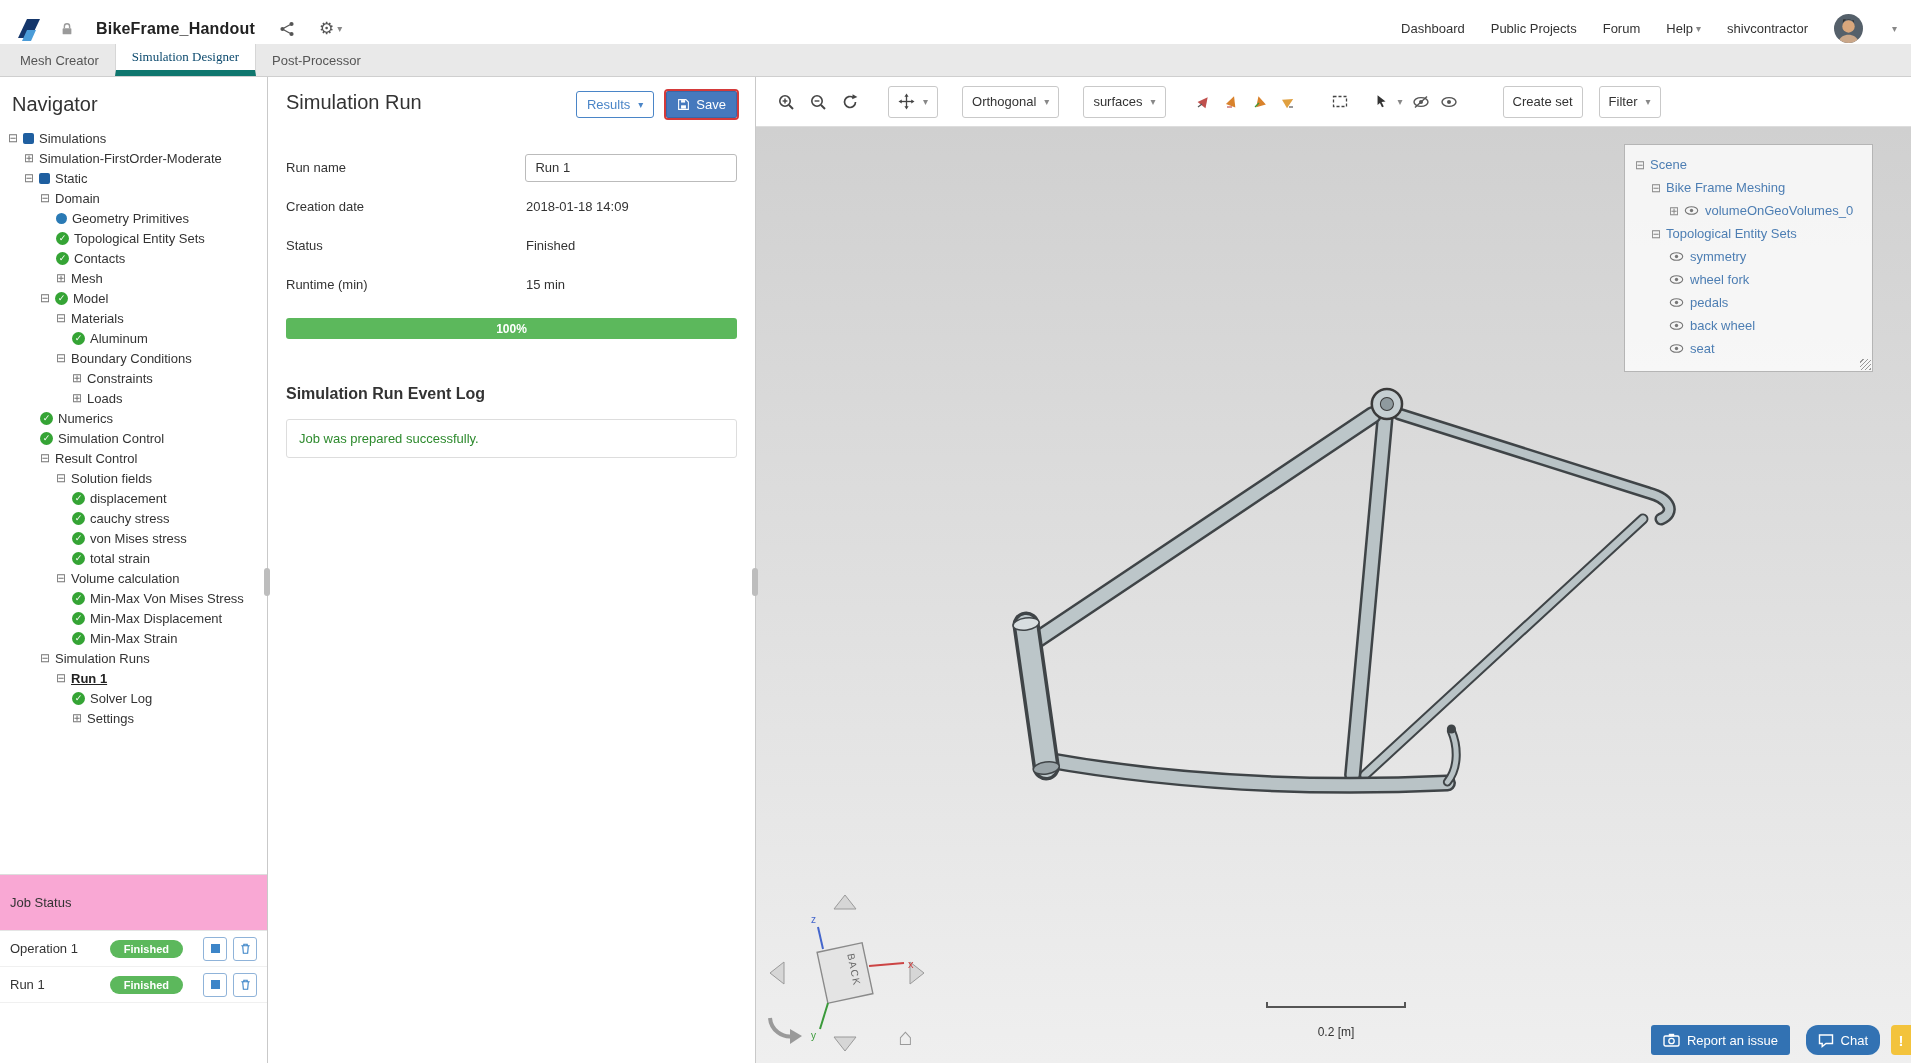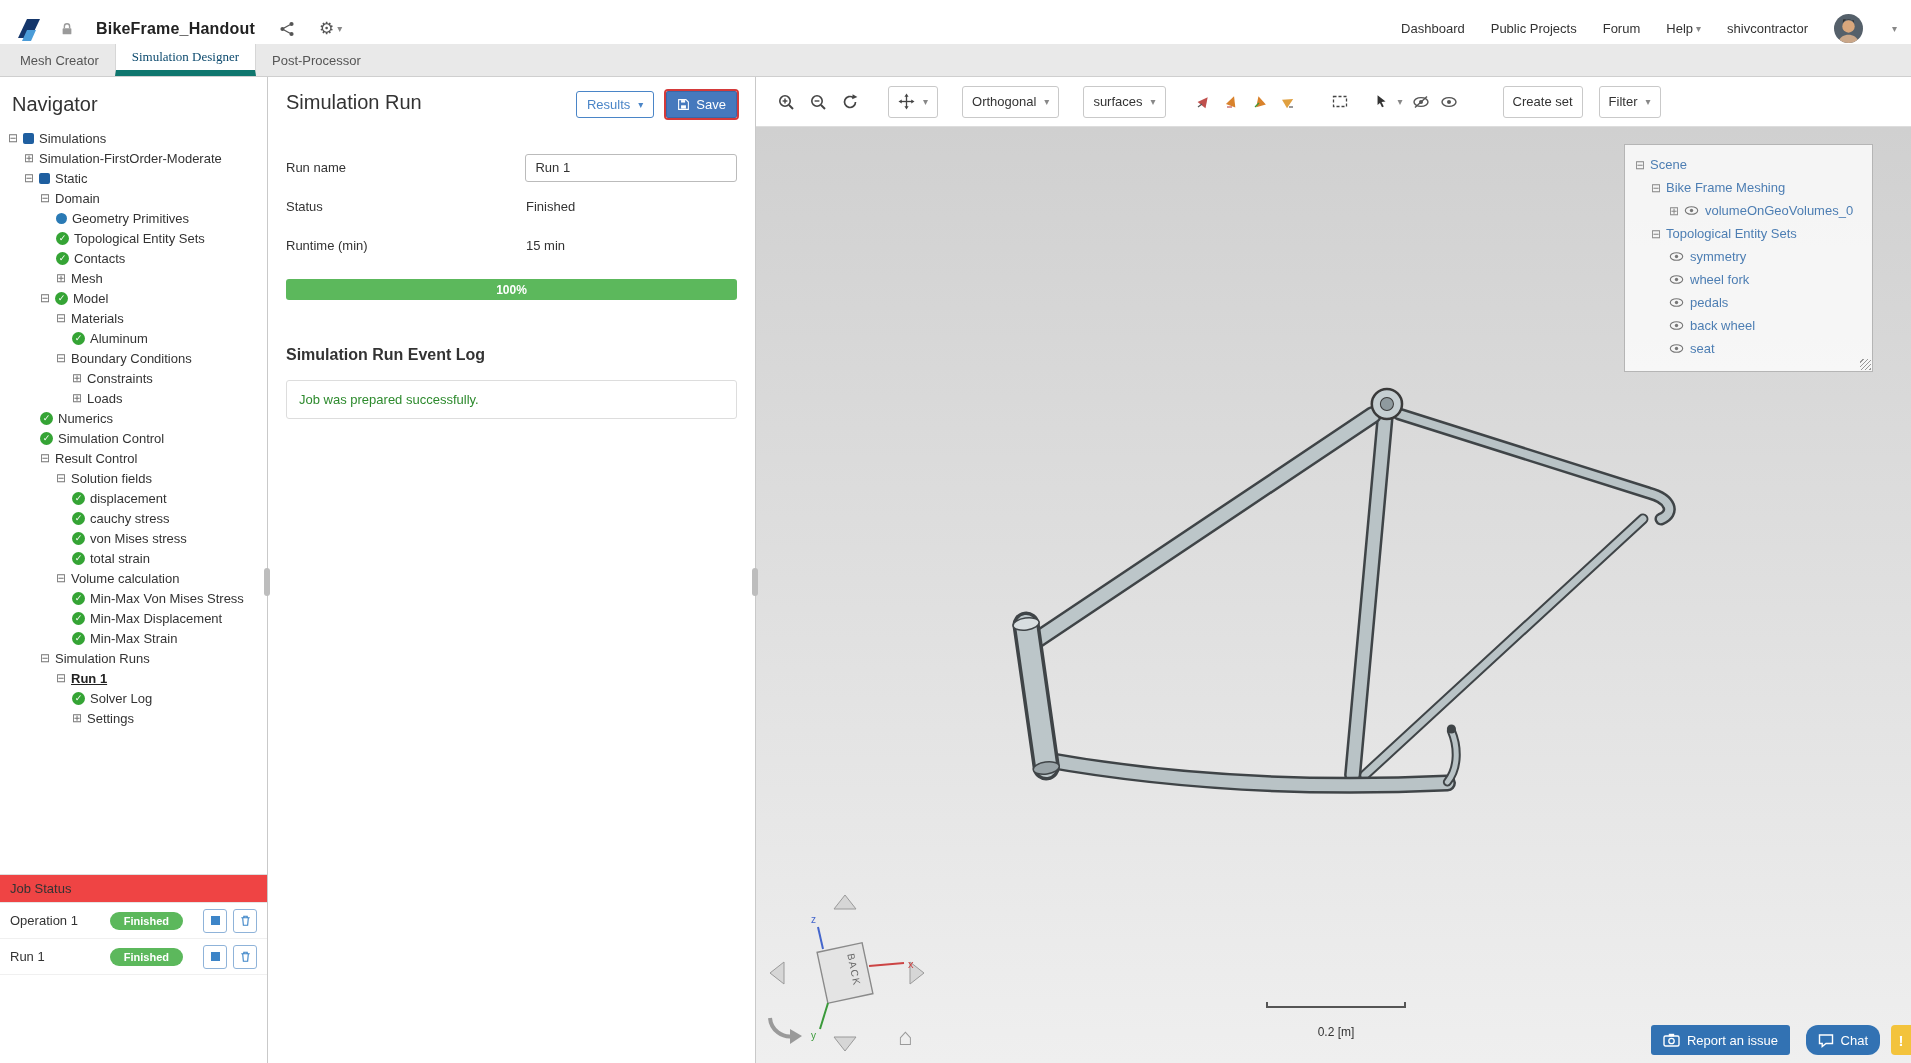--- a/index.html
+++ b/index.html
@@ -44,22 +44,22 @@
   .exp.minus::before { content:"⊟"; }
   .exp.plus::before { content:"⊞"; }
   .tic { flex:0 0 auto; margin-right:5px; }
   .tic.blue-sq { width:11px; height:11px; background:#1f5fa0; border-radius:2px; }
   .tic.blue { width:11px; height:11px; background:#2a7ab5; border-radius:50%; }
   .tic.check { width:13px; height:13px; background:#35a435; border-radius:50%; color:#fff; font-size:9px; line-height:13px; text-align:center; }
   .tic.check::before { content:"✓"; }
   .tlabel.selected { font-weight:700; text-decoration:underline; color:#222; }
 
   .job-status { position:absolute; top:797px; left:0; right:0; }
-  .js-header { background:#ef4444; border-top:1px solid #ddd; border-bottom:1px solid #e5e5e5;
-               font-size:13px; color:#333; padding:6px 10px; }
+  .js-header { background:#f9a8d4; border-top:1px solid #ddd; border-bottom:1px solid #e5e5e5;
+               font-size:13px; color:#333; padding:20px 10px; }
   .jrow { display:flex; align-items:center; height:36px; padding:0 10px; border-bottom:1px solid #f0f0f0; }
   .jname { flex:1; font-size:13px; color:#333; }
   .jbadge { background:#5cb85c; color:#fff; font-size:11px; font-weight:700; border-radius:10px; padding:3px 14px; margin-right:14px; }
   .jbtn { width:24px; height:24px; background:#fff; border:1px solid #8fb3d9; border-radius:3px;
           display:flex; align-items:center; justify-content:center; cursor:pointer; margin-left:6px; }
   .stop-ic { width:9px; height:9px; background:#3d85c8; }
 
   .resizer { position:absolute; top:491px; width:6px; height:28px; background:#bdbdbd; border-radius:3px; z-index:5; cursor:col-resize; }
 
   
@@ -422,20 +422,24 @@
           <span>Save</span>
         </button>
       </div>
 
       <div class="fields">
         <div class="frow">
           <span class="flabel">Run name</span>
           <input class="run-input" value="Run 1" style="">
         </div>
         <div class="frow">
+          <span class="flabel">Creation date</span>
+          <span class="fvalue">2018-01-18 14:09</span>
+        </div>
+        <div class="frow">
           <span class="flabel">Status</span>
           <span class="fvalue">Finished</span>
         </div>
         <div class="frow">
           <span class="flabel">Runtime (min)</span>
           <span class="fvalue">15 min</span>
         </div>
       </div>
 
       <div class="progress">100%</div>

